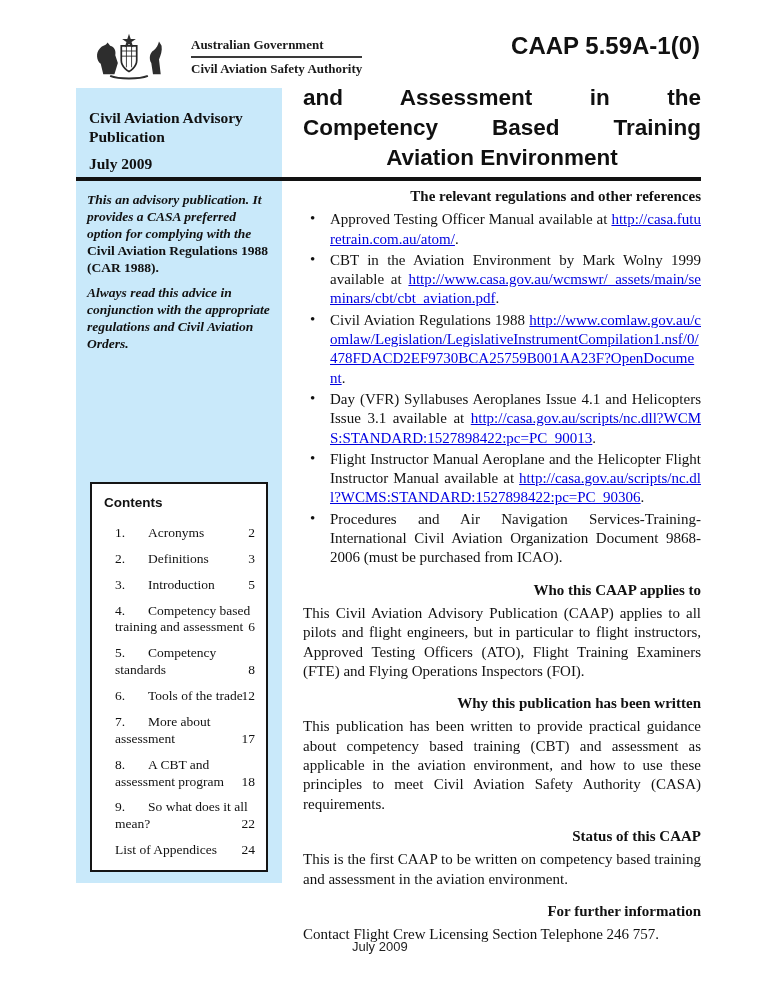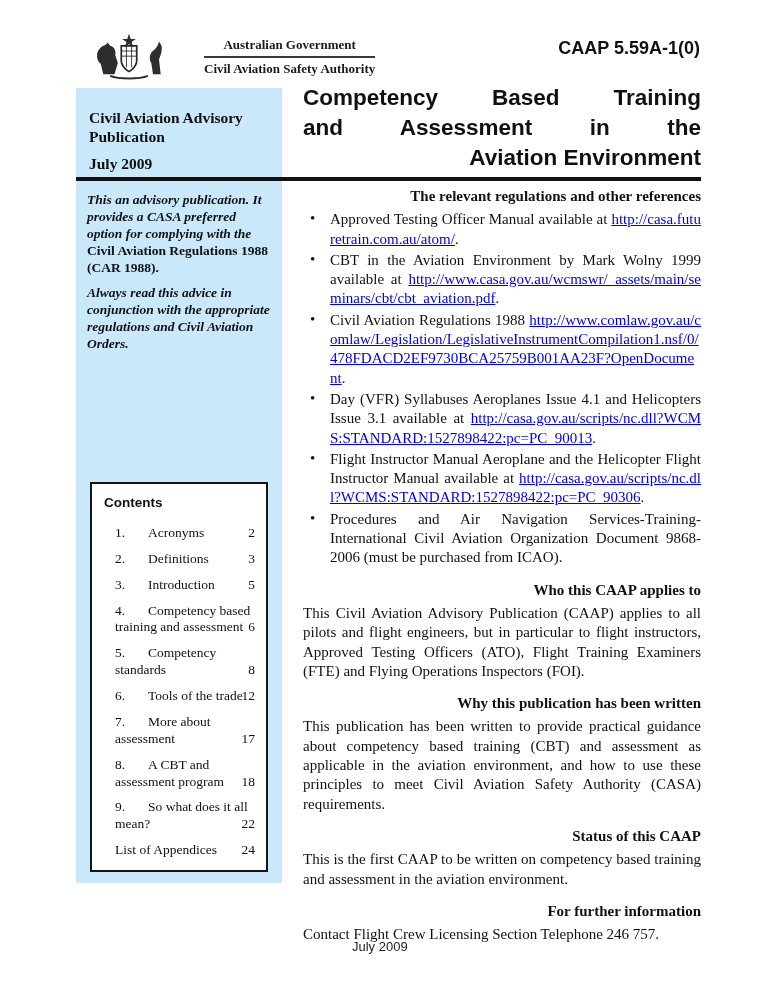--- a/index.html
+++ b/index.html
@@ -7,43 +7,43 @@
   .page {
     position: relative;
     width: 768px; height: 994px;
     background: #ffffff;
     font-family: "Liberation Serif", serif;
     color: #111;
     overflow: hidden;
   }
 
   
-  .logo { position:absolute; left:76px; top:33px; display:flex; align-items:center; gap:22px;text-align:center; }
+  .logo { position:absolute; left:76px; top:33px; display:flex; align-items:center; gap:9px; }
   .emblem { width:106px; height:48px; }
   .logo-text { font-family:"Liberation Serif",serif; font-weight:bold; font-size:13px; line-height:1.1; color:#1a1a1a; }
   .logo-gov { border-bottom:2px solid #3a3a3a; padding-bottom:4px; margin-bottom:4px; }
   .caap-no {
-    position:absolute; top:38px; right:68px;
-    font-family:"Liberation Sans",sans-serif; font-weight:bold; font-size:18px; color:#111;text-align:right;
+    position:absolute; top:32px; right:68px;
+    font-family:"Liberation Sans",sans-serif; font-weight:bold; font-size:24px; color:#111;text-align:right;
   }
 
   .pub-box {
     position:absolute; left:76px; top:88px; width:206px; height:89px;
     background: var(--panel-blue,#C9E9FA);
     padding: 21px 14px 11px 13px;
     font-weight:bold; font-size:15.5px; line-height:1.22;
   }
   .pub-date { margin-top:8px; }
 
   .main-title {
     position:absolute; left:303px; top:83px; width:398px;
     font-family:"Liberation Sans",sans-serif; font-weight:bold;
     font-size:22.5px; line-height:30px; color:#101010;
   }
-  .title-line { text-align:right; }
+  .title-line { text-align:center; }
   .title-line.jst { text-align:justify; text-align-last:justify; }
 
   .rule { position:absolute; left:76px; top:177px; width:625px; height:4px; background:#121212; }
 
   
   .side-panel {
     position:absolute; left:76px; top:181px; width:206px; height:702px;
     background: var(--panel-blue,#C9E9FA);
     padding: 11px 9px 0 11px;
     font-size:13.5px; line-height:1.25;
@@ -102,22 +102,22 @@
   </div>
 
   <div class="caap-no">CAAP 5.59A-1(0)</div>
 
   <div class="pub-box">
     <div>Civil Aviation Advisory Publication</div>
     <div class="pub-date">July 2009</div>
   </div>
 
   <div class="main-title">
+    <div class="title-line jst">and Assessment in the</div>
     <div class="title-line jst">Competency Based Training</div>
-    <div class="title-line jst">and Assessment in the</div>
     <div class="title-line">Aviation Environment</div>
   </div>
 
   <div class="rule"></div>
 
   <div class="side-panel">
     <div class="advisory">
       <p><span>This an advisory publication. It provides a CASA preferred option for complying with the </span><span class="reg">Civil Aviation Regulations 1988 (CAR 1988).</span></p>
       <p>Always read this advice in conjunction with the appropriate regulations and Civil Aviation Orders.</p>
     </div>

